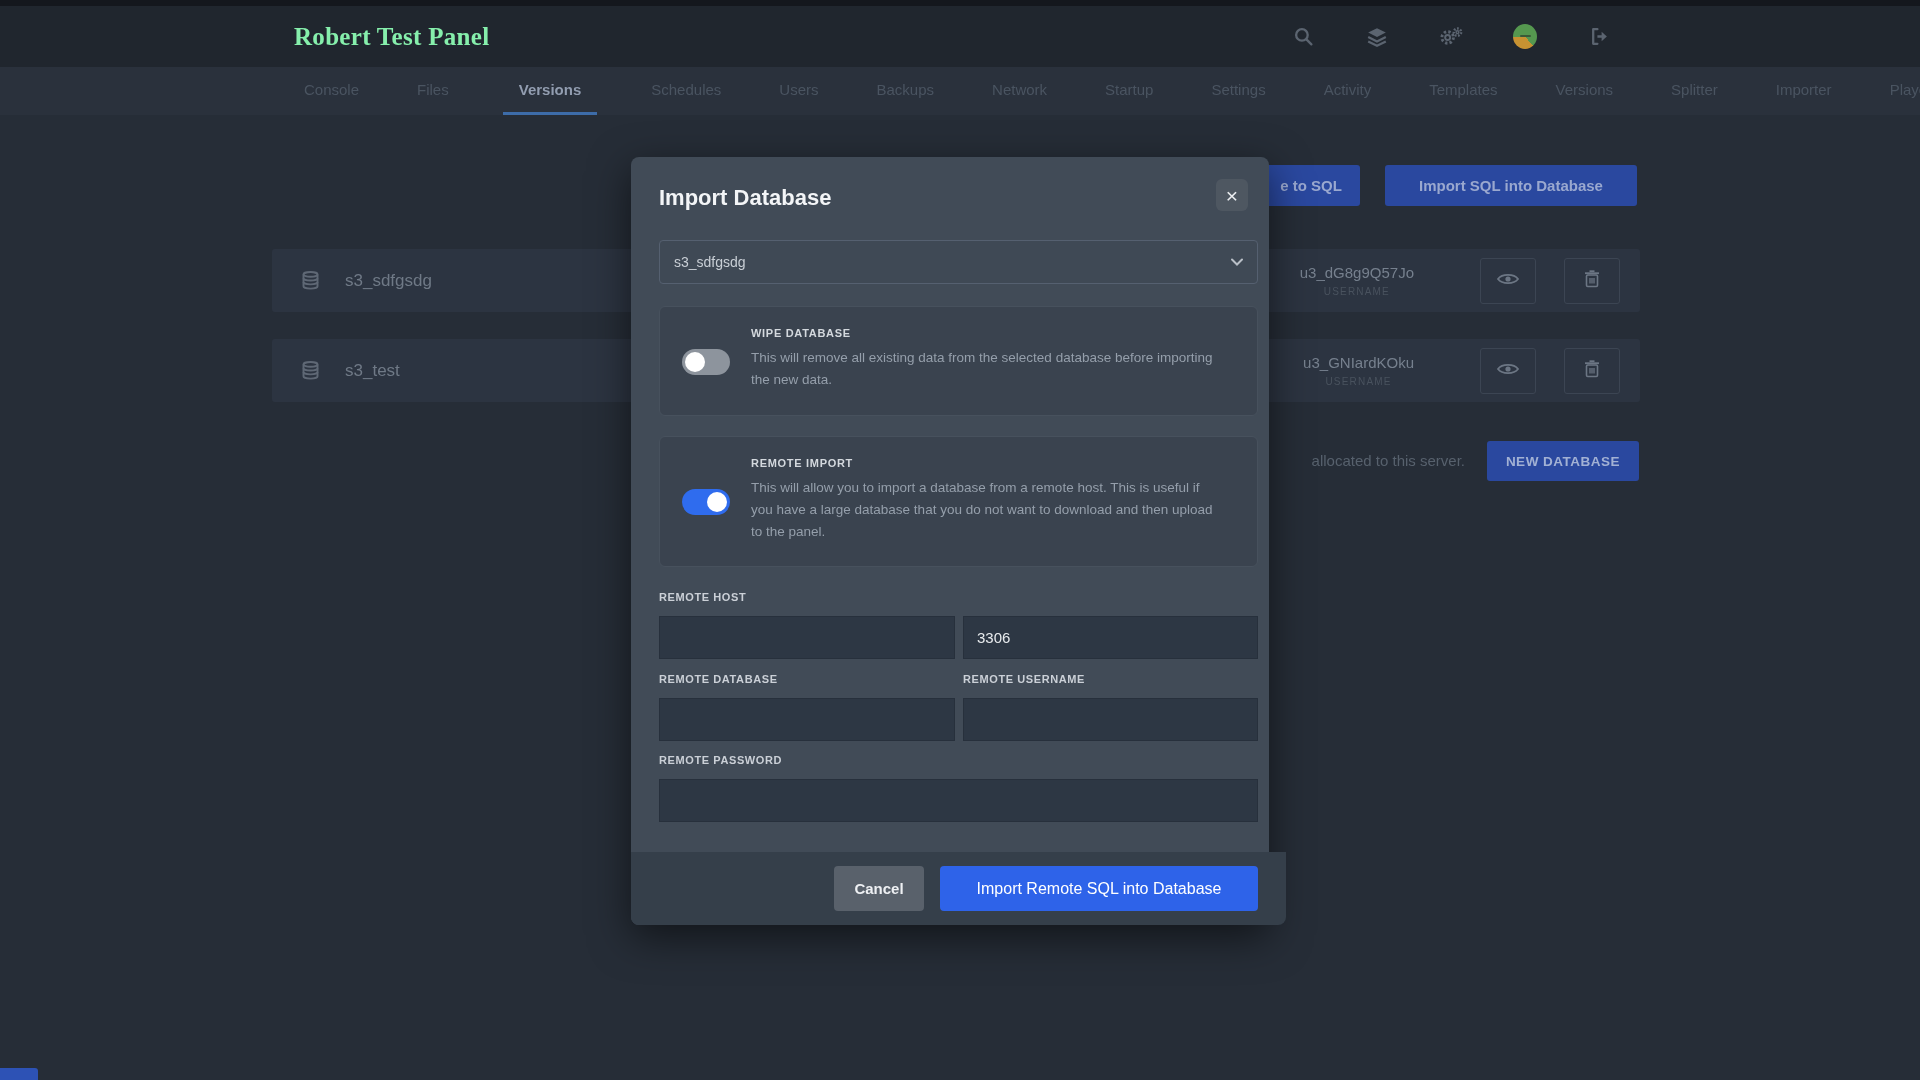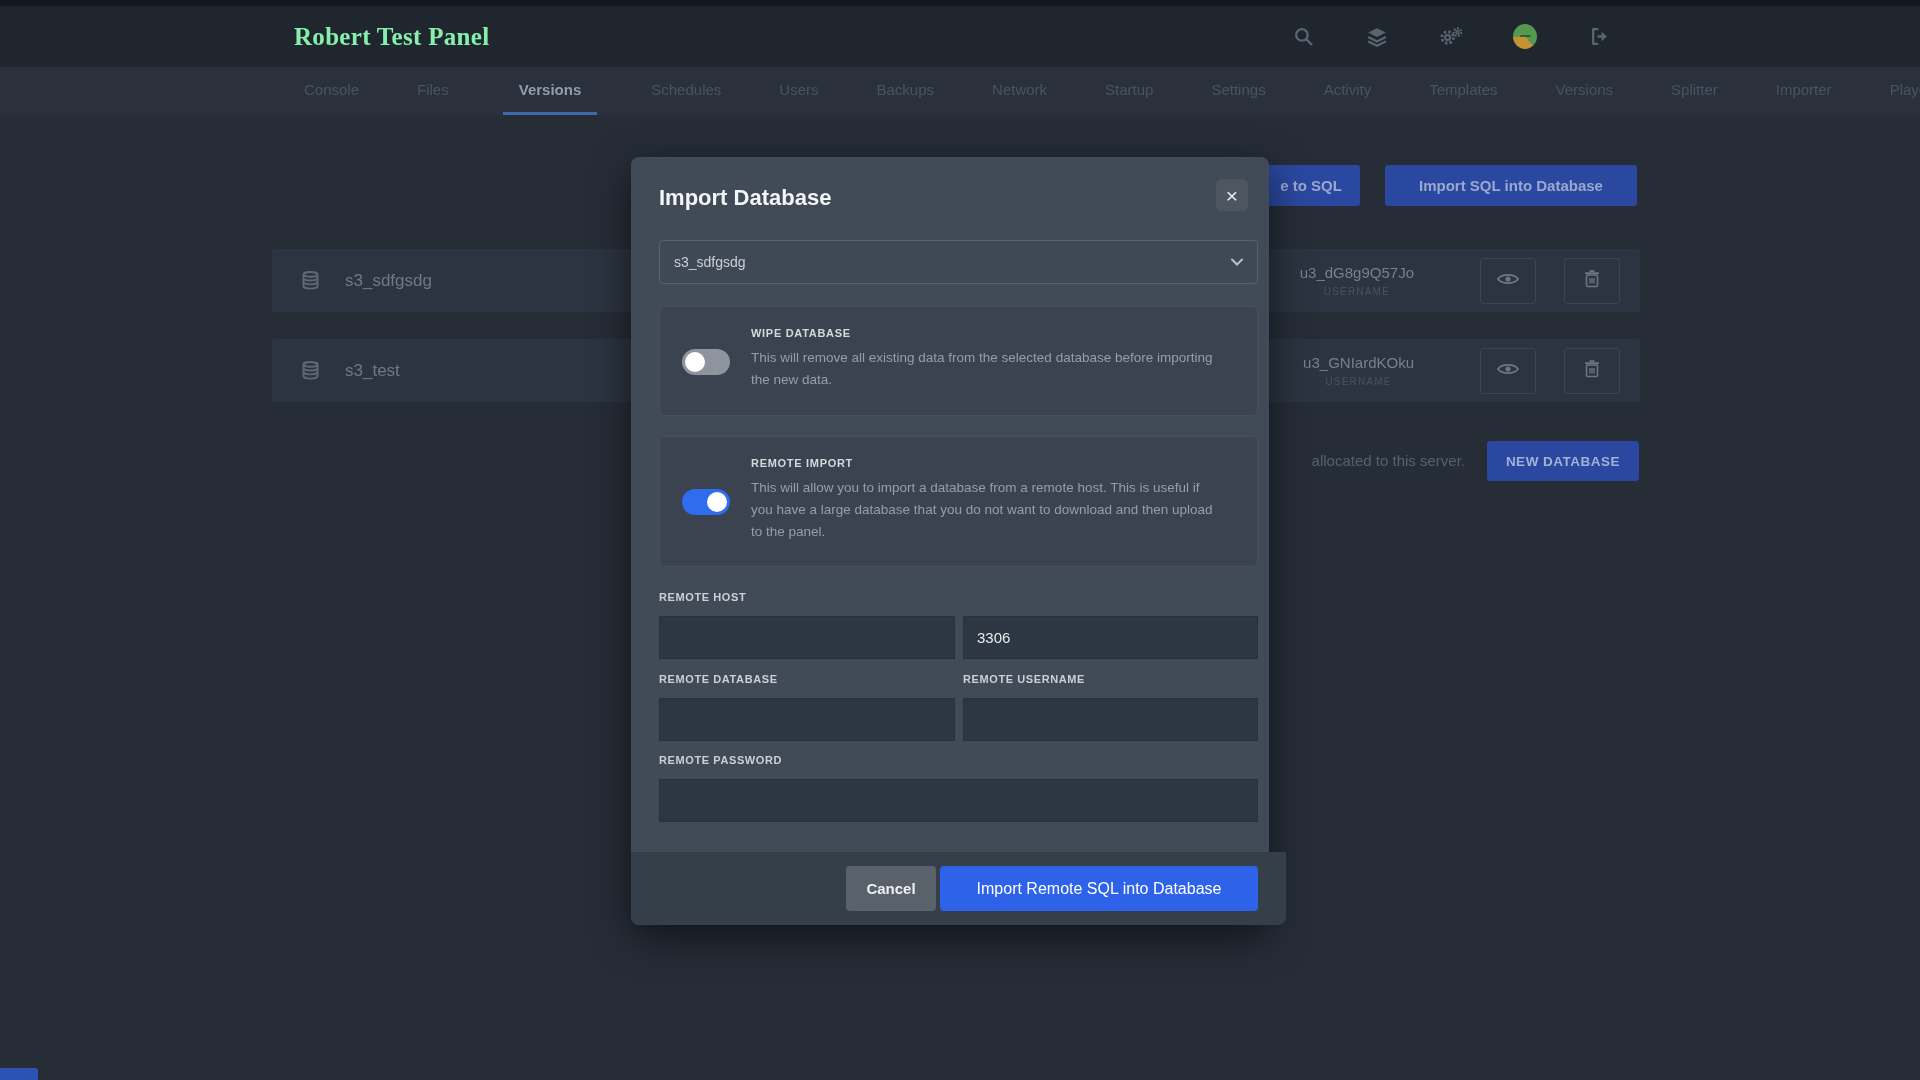--- a/index.html
+++ b/index.html
@@ -48,21 +48,21 @@
   .toggle.on{background:var(--toggle_on_blue,#2f6cee);}
   .toggle .knob{position:absolute;top:3px;width:20px;height:20px;border-radius:50%;background:#fff;}
   .toggle.off .knob{left:3px;}
   .toggle.on .knob{left:25px;}
   .optbox .olabel{position:absolute;left:91px;top:20px;font-size:11px;font-weight:700;letter-spacing:.7px;color:#d4d9de;}
   .optbox .odesc{position:absolute;left:91px;top:40px;font-size:13.5px;line-height:1.62;color:#959fab;}
 
   .f-label{position:absolute;font-size:11px;font-weight:700;letter-spacing:.6px;color:#cbd0d7;}
   .f-input{position:absolute;height:43px;background:#2d3744;border:1px solid #27303c;border-radius:0;color:#e8ebee;font-size:15px;padding:0 13px;outline:none;}
 
-  .modal-footer{position:absolute;left:0;top:695px;width:655px;height:73px;background:#353f4a;border-radius:0 0 8px 8px;display:flex;align-items:center;justify-content:flex-end;padding-right:28px;gap:4px;}
+  .modal-footer{position:absolute;left:0;top:695px;width:655px;height:73px;background:#353f4a;border-radius:0 0 8px 8px;display:flex;align-items:center;justify-content:flex-end;padding-right:28px;gap:16px;}
   .btn-cancel{width:90px;height:45px;background:#59616b;border:none;border-radius:4px;font-size:15px;font-weight:700;color:#eef0f3;cursor:pointer;}
   .btn-submit{width:318px;height:45px;background:var(--accent_blue,#2e63e9);border:none;border-radius:4px;font-size:16px;font-weight:400;color:#ffffff;cursor:pointer;}
 </style>
 </head>
 <body>
 
 <div id="app">
 
   <div class="topstrip"></div>
 

